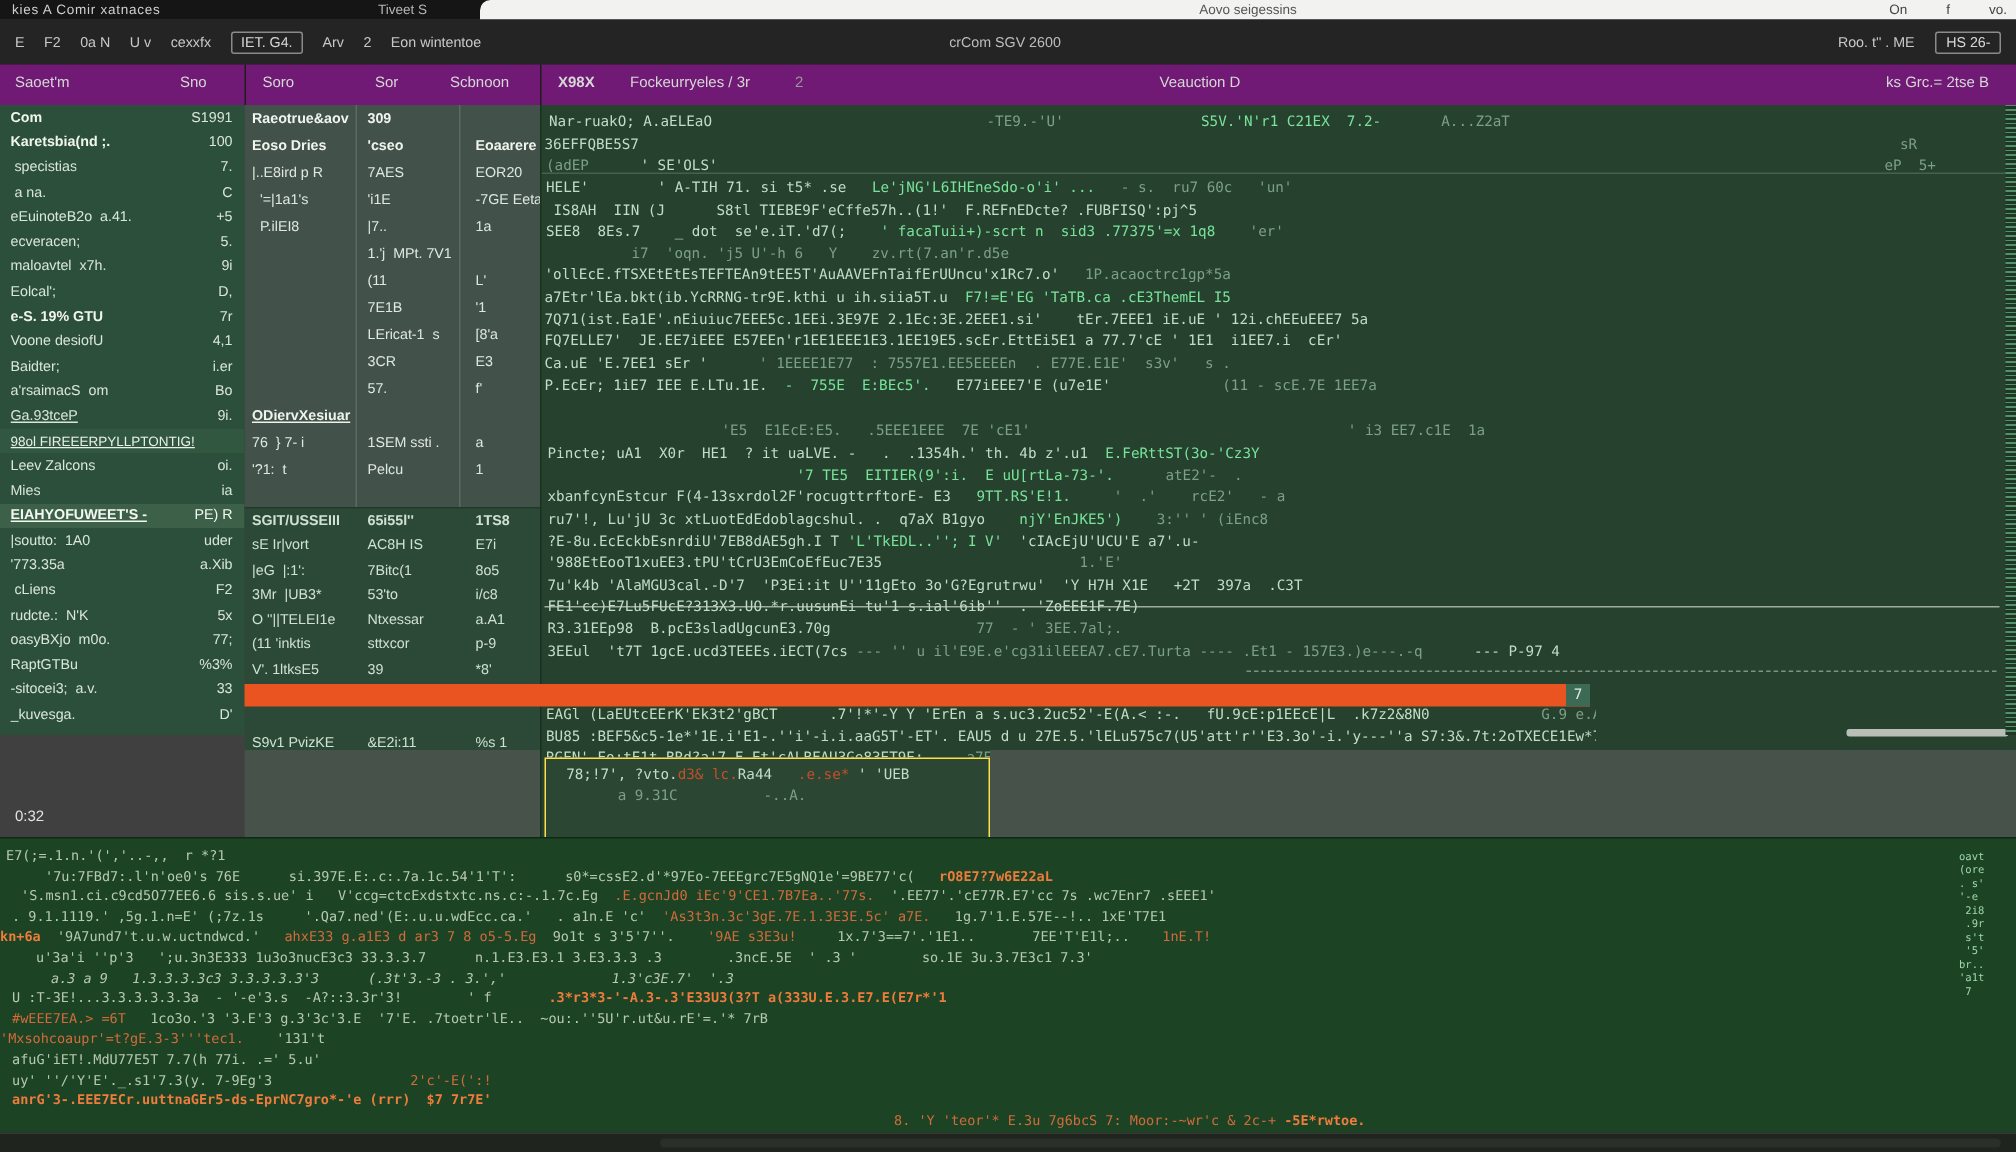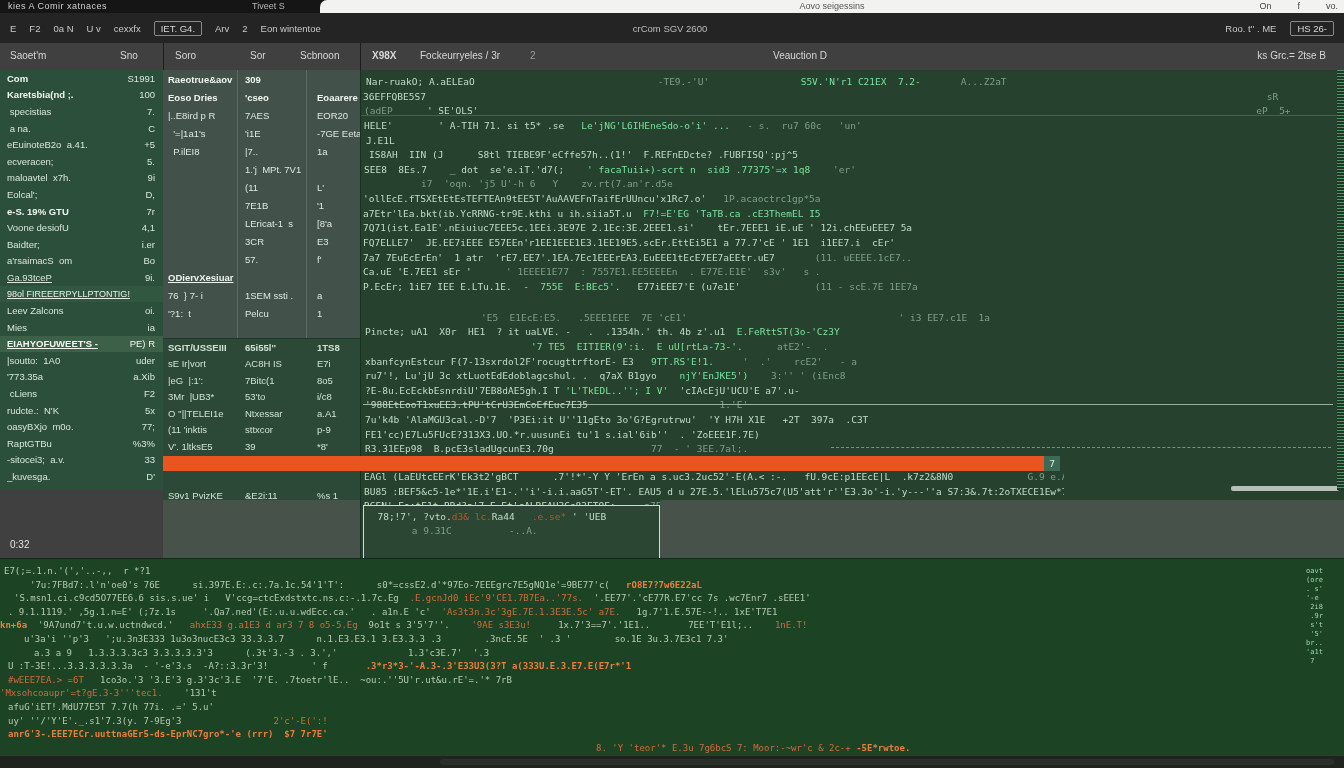--- a/index.html
+++ b/index.html
@@ -13,21 +13,21 @@
   .tab{position:absolute;left:320px;top:0;width:1024px;height:13px;background:#f2f3f1;
     border-radius:7px 0 0 0;color:#3a3a3a;font-size:9px;}
   .tab .title{position:absolute;left:0;right:0;top:1px;text-align:center;color:#555;}
   .tab .menu{position:absolute;right:6px;top:1px;display:flex;gap:26px;color:#444;}
   .toolbar{position:absolute;left:0;top:13px;width:1344px;height:30px;background:#242424;
     color:#c8c8c8;font-size:9.5px;display:flex;align-items:center;border-bottom:1px solid #161616;}
   .toolbar .grp{display:flex;align-items:center;gap:13px;margin-left:10px;}
   .toolbar .box{border:1px solid #8a8a8a;border-radius:2px;padding:1px 6px;color:#d8d8d8;}
   .toolbar .center{position:absolute;left:470px;width:400px;text-align:center;color:#bdbdbd;}
   .toolbar .right{position:absolute;right:10px;display:flex;gap:14px;align-items:center;}
-  .headerbar{position:absolute;left:0;top:43px;width:1344px;height:27px;background:#404040;
+  .headerbar{position:absolute;left:0;top:43px;width:1344px;height:27px;background:#701a75;
     color:#d6d6d6;font-size:10px;border-bottom:1px solid #101010;}
   .headerbar span{position:absolute;top:7px;}
   .hsep{position:absolute;top:0;height:27px;width:1px;background:#1d1d1d;}
   
   .sidebar{position:absolute;left:0;top:70px;width:163px;height:420px;background:#2c4f3b;
     color:#d9e6da;font-size:9.5px;overflow:hidden;border-right:1px solid #1c3527;}
   .srow{display:flex;justify-content:space-between;align-items:center;height:16.6px;padding:0 8px 0 7px;}
   .srow .l{white-space:pre;overflow:hidden;}
   .srow.hd .l{font-weight:bold;color:#f0f6ee;}
   .srow.ul .l{text-decoration:underline;}
@@ -268,35 +268,33 @@
       </div>
   </div>
 
   <div class="main">
     <div class="hair1"></div>
     <div class="mlines" id="mlines">
         <div class="line" style="padding-left: 5px;"><span class="c-w">Nar-ruakO; A.aELEaO</span><span class="c-d">                                -TE9.-'U'</span><span class="c-g">                S5V.'N'r1 C21EX  7.2-</span><span class="c-d">       A...Z2aT</span></div>
         <div class="line" style="padding-left: 2px;"><span class="c-w">36EFFQBE5S7</span><span class="c-d">                                                                                                                                                   sR</span></div>
         <div class="line" style="padding-left: 3px;"><span class="c-d">(adEP</span><span class="c-w">      ' SE'OLS'</span><span class="c-d">                                                                                                                                        eP  5+</span></div>
         <div class="line" style="padding-left: 3px;"><span class="c-w">HELE'</span><span class="c-w">        ' A-TIH 71. si t5* .se   </span><span class="c-g">Le'jNG'L6IHEneSdo-o'i' ...</span><span class="c-d">   - s.  ru7 60c   'un'</span></div>
-        <div class="line" style="padding-left: 5px;"><span class="c-w">J.E1L</span></div>
         <div class="line" style="padding-left: 8px;"><span class="c-w">IS8AH  IIN (J</span><span class="c-w">      S8tl TIEBE9F'eCffe57h..(1!'</span><span class="c-w">  F.REFnEDcte? .FUBFISQ':pj^5</span></div>
         <div class="line" style="padding-left: 3px;"><span class="c-w">SEE8  8Es.7</span><span class="c-w">    _ dot  se'e.iT.'d7(;</span><span class="c-g">    ' facaTuii+)-scrt n  sid3 .77375'=x 1q8</span><span class="c-d">    'er'</span></div>
         <div class="line" style="padding-left: 60px;"><span class="c-d">i7  'oqn. 'j5 U'-h 6   Y    zv.rt(7.an'r.d5e</span></div>
         <div class="line" style="padding-left: 2px;"><span class="c-w">'ollEcE.fTSXEtEtEsTEFTEAn9tEE5T'AuAAVEFnTaifErUUncu'x1Rc7.o'</span><span class="c-d">   1P.acaoctrc1gp*5a</span></div>
         <div class="line" style="padding-left: 2px;"><span class="c-w">a7Etr'lEa.bkt(ib.YcRRNG-tr9E.kthi u ih.siia5T.u</span><span class="c-g">  F7!=E'EG 'TaTB.ca .cE3ThemEL I5</span></div>
         <div class="line" style="padding-left: 2px;"><span class="c-w">7Q71(ist.Ea1E'.nEiuiuc7EEE5c.1EEi.3E97E 2.1Ec:3E.2EEE1.si'</span><span class="c-w">    tEr.7EEE1 iE.uE ' 12i.chEEuEEE7 5a</span></div>
         <div class="line" style="padding-left: 2px;"><span class="c-w">FQ7ELLE7'  JE.EE7iEEE E57EEn'r1EE1EEE1E3.1EE19E5.scEr.EttEi5E1 a 77.7'cE ' 1E1  i1EE7.i  cEr'</span></div>
-        <div class="line" style="padding-left: 2px;"><span class="c-w">7a7 7EuEcErEn'  1 atr  'rE7.EE7'.1EA.7Ec1EEErEA3.EuEEE1tEcE7EE7aEEtr.uE7</span><span class="c-d">       (11. uEEEE.1cE7..</span></div>
         <div class="line" style="padding-left: 2px;"><span class="c-w">Ca.uE 'E.7EE1 sEr '</span><span class="c-d">      ' 1EEEE1E77  : 7557E1.EE5EEEEn  . E77E.E1E'  s3v'   s .</span></div>
         <div class="line" style="padding-left: 2px;"><span class="c-w">P.EcEr; 1iE7 IEE E.LTu.1E.</span><span class="c-g">  -  755E  E:BEc5'.</span><span class="c-w">   E77iEEE7'E (u7e1E'</span><span class="c-d">             (11 - scE.7E 1EE7a</span></div>
         <div class="line" style="padding-left: 120px; margin-top: 16px;"><span class="c-d">'E5  E1EcE:E5.</span><span class="c-d">   .5EEE1EEE  7E 'cE1'</span><span class="c-d">                                     ' i3 EE7.c1E  1a</span></div>
         <div class="line" style="padding-left: 4px;"><span class="c-w">Pincte; uA1  X0r  HE1  ? it uaLVE. -</span><span class="c-w">   .  .1354h.' th. 4b z'.u1</span><span class="c-g">  E.FeRttST(3o-'Cz3Y</span></div>
         <div class="line" style="padding-left: 170px;"><span class="c-g">'7 TE5  EITIER(9':i.  E uU[rtLa-73-'.</span><span class="c-d">      atE2'-  .</span></div>
-        <div class="line" style="padding-left: 4px;"><span class="c-w">xbanfcynEstcur F(7-13sxrdol2F'rocugttrftorE- E3</span><span class="c-g">   9TT.RS'E!1.</span><span class="c-d">     '  .'    rcE2'   - a</span></div>
+        <div class="line" style="padding-left: 4px;"><span class="c-w">xbanfcynEstcur F(4-13sxrdol2F'rocugttrftorE- E3</span><span class="c-g">   9TT.RS'E!1.</span><span class="c-d">     '  .'    rcE2'   - a</span></div>
         <div class="line" style="padding-left: 4px;"><span class="c-w">ru7'!, Lu'jU 3c xtLuotEdEdoblagcshul. .</span><span class="c-w">  q7aX B1gyo</span><span class="c-g">    njY'EnJKE5')</span><span class="c-d">    3:'' ' (iEnc8</span></div>
         <div class="line" style="padding-left: 4px;"><span class="c-w">?E-8u.EcEckbEsnrdiU'7EB8dAE5gh.I T</span><span class="c-g"> 'L'TkEDL..''; I V'</span><span class="c-w">  'cIAcEjU'UCU'E a7'.u-</span></div>
         <div class="line" style="padding-left: 4px;"><span class="c-w">'988EtEooT1xuEE3.tPU'tCrU3EmCoEfEuc7E35</span><span class="c-d">                       1.'E'</span></div>
         <div class="line" style="padding-left: 4px;"><span class="c-w">7u'k4b 'AlaMGU3cal.-D'7  'P3Ei:it U''11gEto 3o'G?Egrutrwu'</span><span class="c-w">  'Y H7H X1E   +2T  397a  .C3T</span></div>
         <div class="line" style="padding-left: 4px;"><span class="c-w">FE1'cc)E7Lu5FUcE?313X3.UO.*r.uusunEi tu'1 s.ial'6ib''</span><span class="c-w">  . 'ZoEEE1F.7E)</span></div>
         <div class="line" style="padding-left: 4px;"><span class="c-w">R3.31EEp98  B.pcE3sladUgcunE3.70g</span><span class="c-d">                 77  - ' 3EE.7al;.</span></div>
         <div class="line" style="padding-left: 4px;"><span class="c-w">3EEul  't7T 1gcE.ucd3TEEEs.iECT(7cs</span><span class="c-d"> --- '' u il'E9E.e'cg31ilEEEA7.cE7.Turta ---- .Et1 - 157E3.)e---.-q</span><span class="c-w">      --- P-97 4</span></div>
       </div>
     <div class="divider"></div>
     <div class="dashline"></div>
@@ -324,21 +322,21 @@
     </div>
 
   <div class="terminal">
     <div class="tlines" id="tlines">
         <div class="line" style="padding-left: 4px;"><span class="c-p">E7(;=.1.n.'(','..-,,  r *?1</span></div>
         <div class="line" style="padding-left: 30px;"><span class="c-p">'7u:7FBd7:.l'n'oe0's 76E</span><span class="c-p">      si.397E.E:.c:.7a.1c.54'1'T':</span><span class="c-p">      s0*=cssE2.d'*97Eo-7EEEgrc7E5gNQ1e'=9BE77'c(</span><span class="c-O">   rO8E7?7w6E22aL</span></div>
         <div class="line" style="padding-left: 14px;"><span class="c-p">'S.msn1.ci.c9cd5O77EE6.6 sis.s.ue' i</span><span class="c-p">   V'ccg=ctcExdstxtc.ns.c:-.1.7c.Eg</span><span class="c-o">  .E.gcnJd0 iEc'9'CE1.7B7Ea..'77s.</span><span class="c-p">  '.EE77'.'cE77R.E7'cc 7s .wc7Enr7 .sEEE1'</span></div>
         <div class="line" style="padding-left: 8px;"><span class="c-p">. 9.1.1119.' ,5g.1.n=E' (;7z.1s</span><span class="c-p">     '.Qa7.ned'(E:.u.u.wdEcc.ca.'</span><span class="c-p">   . a1n.E 'c'</span><span class="c-o">  'As3t3n.3c'3gE.7E.1.3E3E.5c' a7E.</span><span class="c-p">   1g.7'1.E.57E--!.. 1xE'T7E1</span></div>
         <div class="line"><span class="c-O">kn+6a</span><span class="c-p">  '9A7und7't.u.w.uctndwcd.'</span><span class="c-o">   ahxE33 g.a1E3 d ar3 7 8 o5-5.Eg</span><span class="c-p">  9o1t s 3'5'7''.</span><span class="c-o">    '9AE s3E3u!</span><span class="c-p">     1x.7'3==7'.'1E1..</span><span class="c-p">       7EE'T'E1l;..  </span><span class="c-o">  1nE.T!</span></div>
         <div class="line" style="padding-left: 24px;"><span class="c-p">u'3a'i ''p'3</span><span class="c-p">   ';u.3n3E333 1u3o3nucE3c3 33.3.3.7</span><span class="c-p">      n.1.E3.E3.1 3.E3.3.3 .3</span><span class="c-p">        .3ncE.5E  ' .3 '</span><span class="c-p">        so.1E 3u.3.7E3c1 7.3'</span></div>
-        <div class="line" style="padding-left: 34px;"><span class="c-p">a.3 a 9</span><span class="c-p">   1.3.3.3.3c3 3.3.3.3.3'3</span><span class="c-p">      (.3t'3.-3 . 3.','</span><span class="c-p">             1.3'c3E.7'  '.3</span></div>
+        <div class="line" style="padding-left: 34px; font-style: italic;"><span class="c-p">a.3 a 9</span><span class="c-p">   1.3.3.3.3c3 3.3.3.3.3'3</span><span class="c-p">      (.3t'3.-3 . 3.','</span><span class="c-p">             1.3'c3E.7'  '.3</span></div>
         <div class="line" style="padding-left: 8px;"><span class="c-p">U :T-3E!...3.3.3.3.3.3a</span><span class="c-p">  - '-e'3.s  -A?::3.3r'3!</span><span class="c-p">        ' f</span><span class="c-O">       .3*r3*3-'-A.3-.3'E33U3(3?T a(333U.E.3.E7.E(E7r*'1</span></div>
         <div class="line" style="padding-left: 8px;"><span class="c-o">#wEEE7EA.&gt; =6T</span><span class="c-p">   1co3o.'3 '3.E'3 g.3'3c'3.E  '7'E. .7toetr'lE..</span><span class="c-p">  ~ou:.''5U'r.ut&amp;u.rE'=.'* 7rB</span></div>
         <div class="line"><span class="c-o">'Mxsohcoaupr'=t?gE.3-3'''tec1.</span><span class="c-p">    '131't</span></div>
         <div class="line" style="padding-left: 8px;"><span class="c-p">afuG'iET!.MdU77E5T 7.7(h 77i. .=' 5.u'</span></div>
         <div class="line" style="padding-left: 8px;"><span class="c-p">uy' ''/'Y'E'._.s1'7.3(y. 7-9Eg'3</span><span class="c-o">                 2'c'-E(':!</span></div>
         <div class="line" style="padding-left: 8px;"><span class="c-O">anrG'3-.EEE7ECr.uuttnaGEr5-ds-EprNC7gro*-'e (rrr)  $7 7r7E'</span></div>
         <div class="line"><span class="c-o">                                                                                                              8. 'Y 'teor'* E.3u 7g6bcS 7: Moor:-~wr'c &amp; 2c-+ </span><span class="c-O">-5E*rwtoe.</span></div>
         <div class="line" style="padding-left: 4px;"></div>
       </div>
     <div class="tright">oavt

